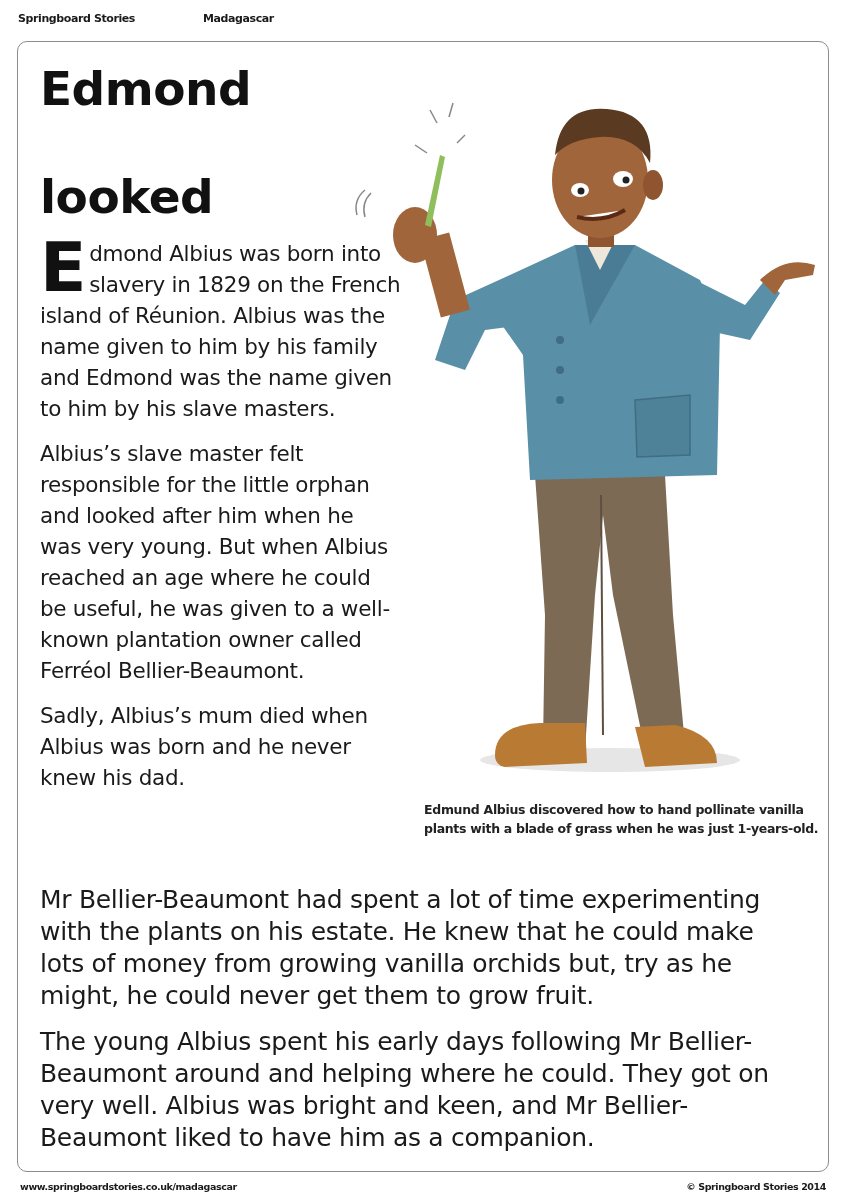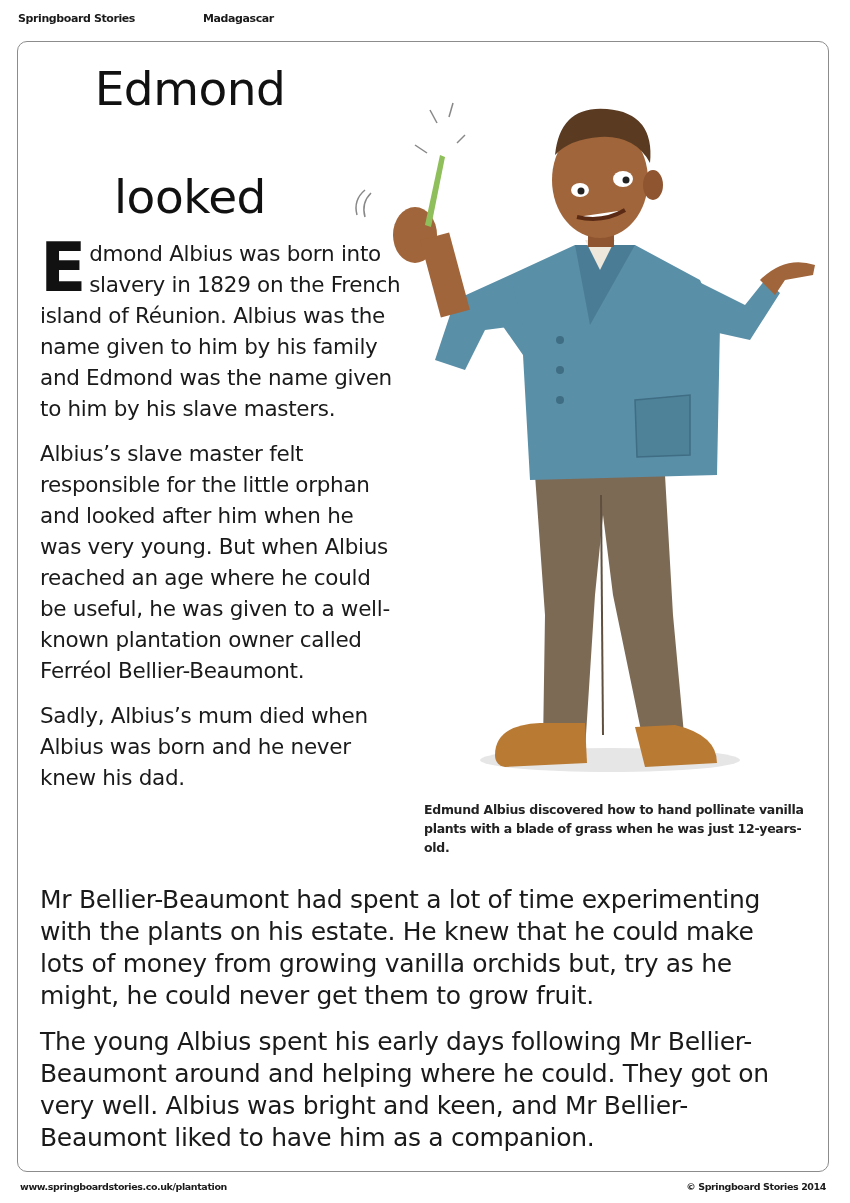--- a/index.html
+++ b/index.html
@@ -2,21 +2,21 @@
 <html><head>
 <meta charset="utf-8">
 <style>
   html, body { margin:0; padding:0; background:#ffffff; }
   body { width:850px; height:1203px; position:relative; overflow:hidden; font-family:"DejaVu Sans", sans-serif; color:#1a1a1a; }
   .hdr { position:absolute; top:12px; left:0; width:850px; height:18px; font-size:11px; font-weight:bold; letter-spacing:-0.4px;padding-left:44px; }
   .hdr .brand { position:absolute; left:18px; }
   .hdr .topic { position:absolute; left:203px; }
   .hdr .page { position:absolute; right:26px; font-weight:bold; }
   .frame { position:absolute; left:17px; top:41px; width:812px; height:1131px; border:1.5px solid #8c8c8c; border-radius:10px; box-sizing:border-box; }
-  .title { position:absolute; left:40px; top:62px; width:300px; font-family:"DejaVu Sans", sans-serif; font-size:47px; line-height:54px; font-weight:normal; color:#111; margin:0; letter-spacing:-0.5px;text-align:center; }
+  .title { position:absolute; left:40px; top:62px; width:300px; font-family:"DejaVu Sans", sans-serif; font-size:47px; line-height:54px; font-weight:bold; color:#111; margin:0; letter-spacing:-0.5px; }
   .col { position:absolute; left:40px; width:370px; font-size:21.5px; line-height:31px; color:#1a1a1a; letter-spacing:-0.3px; }
   .col p { margin:0 0 14px 0; }
   .drop { float:left; font-size:68px; line-height:56px; font-weight:bold; margin:2px 3px -4px 0; color:#111; }
   .wide { position:absolute; left:40px; width:760px; font-size:25px; line-height:32px; color:#1a1a1a; letter-spacing:-0.3px; }
   .wide p { margin:0 0 14px 0; }
   .illus { position:absolute; left:345px; top:95px; width:480px; height:700px; }
   .caption { position:absolute; left:424px; top:800px; width:400px; font-size:12.5px; line-height:19px; font-weight:bold; color:#222; letter-spacing:-0.3px; }
   .ftr { position:absolute; top:1181px; left:0; width:850px; font-size:9.5px; font-weight:bold; letter-spacing:-0.4px; }
   .ftr .url { position:absolute; left:20px; }
   .ftr .copy { position:absolute; right:24px; }
@@ -92,23 +92,23 @@
     <path d="M232 122 Q258 128 280 115" stroke="#5a2a15" stroke-width="4" fill="#fff"></path>
 
     <ellipse cx="70" cy="140" rx="22" ry="28" fill="#a0653a"></ellipse>
     <rect x="85" y="140" width="30" height="80" fill="#a0653a" transform="rotate(-15 100 180)"></rect>
     <path d="M80 130 L95 60 L100 62 L86 132 Z" fill="#8fbf5a"></path>
 
     <path d="M415 185 Q440 160 470 170 L468 180 L440 185 L430 200 Z" fill="#a0653a"></path>
   </svg>
 </div>
 
-<div class="caption">Edmund Albius discovered how to hand pollinate vanilla plants with a blade of grass when he was just 12-years-old.</div>
+<div class="caption">Edmund Albius discovered how to hand pollinate vanilla plants with a blade of grass when he was just 1-years-old.</div>
 
 <div class="wide" style="top:884px;">
   <p>Mr Bellier-Beaumont had spent a lot of time experimenting with the plants on his estate. He knew that he could make lots of money from growing vanilla orchids but, try as he might, he could never get them to grow fruit.</p>
   <p>The young Albius spent his early days following Mr Bellier-Beaumont around and helping where he could. They got on very well. Albius was bright and keen, and Mr Bellier-Beaumont liked to have him as a companion.</p>
 </div>
 
 <div class="ftr">
-  <span class="url">www.springboardstories.co.uk/plantation</span>
+  <span class="url">www.springboardstories.co.uk/madagascar</span>
   <span class="copy">© Springboard Stories 2014</span>
 </div>
 
 </body></html>

